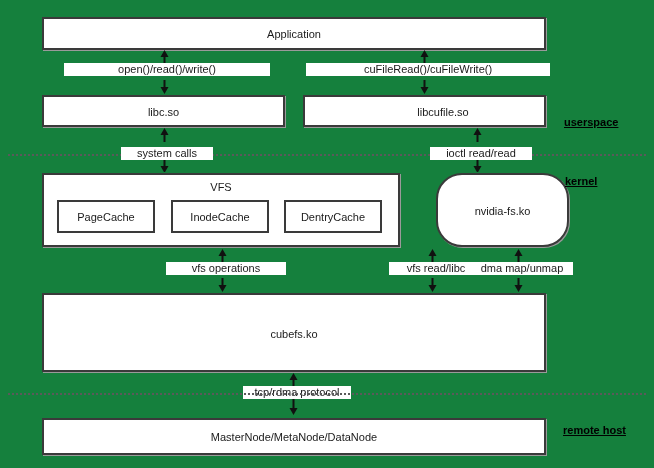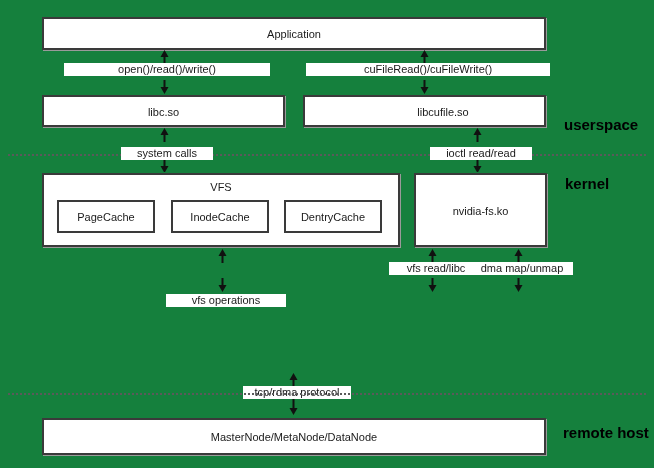--- a/index.html
+++ b/index.html
@@ -36,25 +36,26 @@
     background:#ffffff;
     border:2px solid #3a3a3a;
     display:flex;
     align-items:center;
     justify-content:center;
     font-size:11px;
     color:#1a1a1a;
   }
   .zone-label{
     position:absolute;
-    font-size:15px;
+    font-size:11px;
     font-weight:bold;
     color:#000000;
     white-space:nowrap;
     letter-spacing:0px;
+    text-decoration:underline;
   }
   .dotted-line{
     position:absolute;
     height:0;
     border-top:2px dotted #5a5a5a;
   }
   .edge-label{
     position:absolute;
     font-size:11px;
     color:#1a1a1a;
@@ -155,33 +156,33 @@
   <div class="inner-box" style="left:171px;top:200px;width:98px;height:33px;">
     <span>InodeCache</span>
   </div>
   <div class="inner-box" style="left:57px;top:200px;width:98px;height:33px;">
     <span>PageCache</span>
   </div>
   <div class="inner-box" style="left:284px;top:200px;width:98px;height:33px;">
     <span>DentryCache</span>
   </div>
 
-  <div class="box" style="left:414px;top:173px;width:133px;height:74px;">
+  <div class="box" style="left:436px;top:173px;width:133px;height:74px;border-radius:26px;">
     <div class="box-label" style="top:30px;">nvidia-fs.ko</div>
   </div>
 
   <div class="zone-label" style="left:565px;top:175px;">kernel</div>
 
   <div class="arrow" style="left:217px;top:249px;">
     <svg width="11" height="14" viewBox="0 0 11 14">
       <line x1="5.5" y1="14" x2="5.5" y2="4" stroke="#111" stroke-width="2"></line>
       <polygon points="5.5,0 1.5,7 9.5,7" fill="#111"></polygon>
     </svg>
   </div>
-  <div class="edge-label" style="left:166px;top:262px;width:114px;margin-top:32px;">vfs operations</div>
+  <div class="edge-label" style="left:166px;top:262px;width:114px;">vfs operations</div>
   <div class="arrow" style="left:217px;top:278px;">
     <svg width="11" height="14" viewBox="0 0 11 14">
       <line x1="5.5" y1="0" x2="5.5" y2="10" stroke="#111" stroke-width="2"></line>
       <polygon points="5.5,14 1.5,7 9.5,7" fill="#111"></polygon>
     </svg>
   </div>
 
   <div class="arrow" style="left:427px;top:249px;">
     <svg width="11" height="14" viewBox="0 0 11 14">
       <line x1="5.5" y1="14" x2="5.5" y2="4" stroke="#111" stroke-width="2"></line>
@@ -203,20 +204,23 @@
     </svg>
   </div>
   <div class="edge-label" style="left:471px;top:262px;width:96px;">dma map/unmap</div>
   <div class="arrow" style="left:513px;top:278px;">
     <svg width="11" height="14" viewBox="0 0 11 14">
       <line x1="5.5" y1="0" x2="5.5" y2="10" stroke="#111" stroke-width="2"></line>
       <polygon points="5.5,14 1.5,7 9.5,7" fill="#111"></polygon>
     </svg>
   </div>
 
+  <div class="box" style="left:42px;top:293px;width:504px;height:79px;">
+    <div class="box-label" style="top:33px;">cubefs.ko</div>
+  </div>
 
   <div class="arrow" style="left:288px;top:373px;">
     <svg width="11" height="16" viewBox="0 0 11 16">
       <line x1="5.5" y1="16" x2="5.5" y2="4" stroke="#111" stroke-width="2"></line>
       <polygon points="5.5,0 1.5,7 9.5,7" fill="#111"></polygon>
     </svg>
   </div>
   <div class="edge-label" style="left:243px;top:386px;width:102px;">tcp/rdma protocol</div>
   <div class="arrow" style="left:288px;top:399px;">
     <svg width="11" height="16" viewBox="0 0 11 16">

